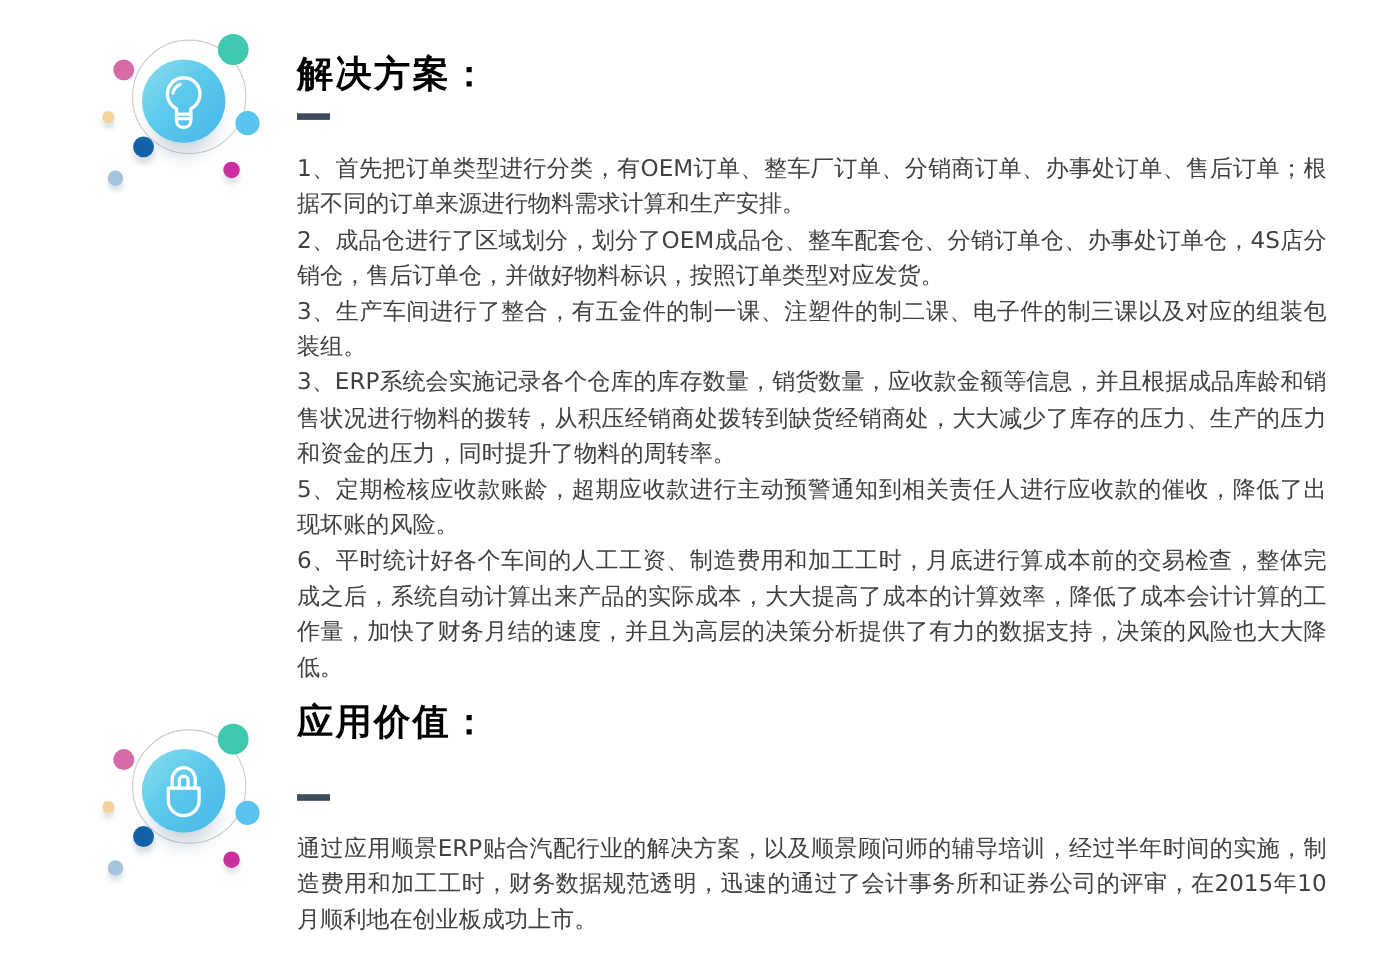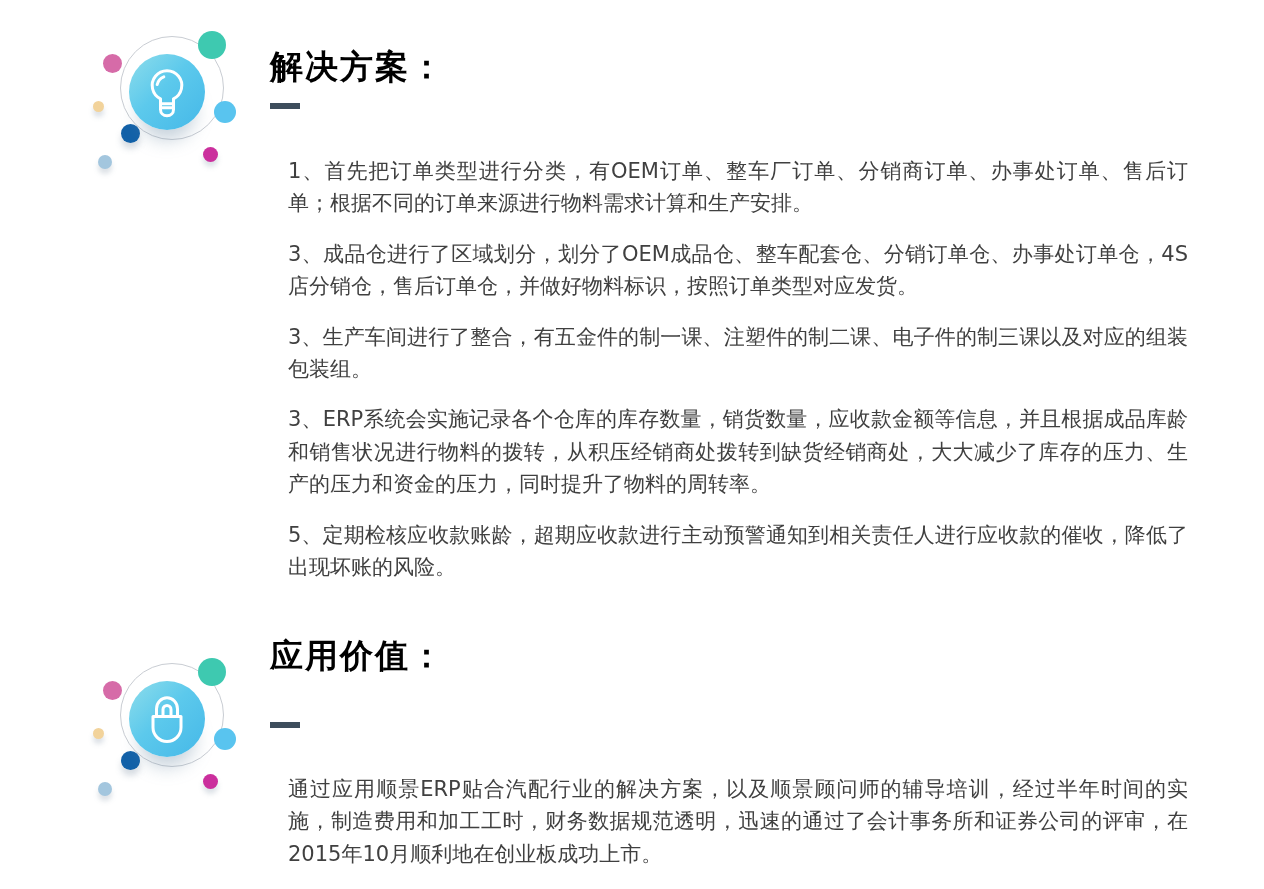--- a/index.html
+++ b/index.html
@@ -55,21 +55,21 @@
   .dash-1 { top:103px; }
   .dash-2 { top:722px; }
 
   .body-text {
     position:absolute; left:270px; width:936px;
     font-size:21px; line-height:32.4px;
     color:#404040; text-align:justify;
   }
   .body-1 { top:137px; }
   .body-2 { top:755px; }
-  .body-text p { margin:18px; }
+  .body-text p { margin:0; }
 </style>
 </head>
 <body>
 
 <div class="cluster cluster-1">
   <span class="ring"></span>
   <span class="dot dot-teal"></span>
   <span class="dot dot-pink"></span>
   <span class="dot dot-cream"></span>
   <span class="dot dot-darkblue"></span>
@@ -84,24 +84,25 @@
       <path d="M28.2 30.5 A10.8 10.8 0 0 1 34.8 22.8"></path>
     </svg>
   </span>
 </div>
 
 <h2 class="section-title title-1">解决方案：</h2>
 <div class="dash dash-1"></div>
 
 <div class="body-text body-1">
   <p>1、首先把订单类型进行分类，有OEM订单、整车厂订单、分销商订单、办事处订单、售后订单；根据不同的订单来源进行物料需求计算和生产安排。</p>
-  <p>3、成品仓进行了区域划分，划分了OEM成品仓、整车配套仓、分销订单仓、办事处订单仓，4S店分销仓，售后订单仓，并做好物料标识，按照订单类型对应发货。</p>
+  <p>2、成品仓进行了区域划分，划分了OEM成品仓、整车配套仓、分销订单仓、办事处订单仓，4S店分销仓，售后订单仓，并做好物料标识，按照订单类型对应发货。</p>
   <p>3、生产车间进行了整合，有五金件的制一课、注塑件的制二课、电子件的制三课以及对应的组装包装组。</p>
   <p>3、ERP系统会实施记录各个仓库的库存数量，销货数量，应收款金额等信息，并且根据成品库龄和销售状况进行物料的拨转，从积压经销商处拨转到缺货经销商处，大大减少了库存的压力、生产的压力和资金的压力，同时提升了物料的周转率。</p>
   <p>5、定期检核应收款账龄，超期应收款进行主动预警通知到相关责任人进行应收款的催收，降低了出现坏账的风险。</p>
+  <p>6、平时统计好各个车间的人工工资、制造费用和加工工时，月底进行算成本前的交易检查，整体完成之后，系统自动计算出来产品的实际成本，大大提高了成本的计算效率，降低了成本会计计算的工作量，加快了财务月结的速度，并且为高层的决策分析提供了有力的数据支持，决策的风险也大大降低。</p>
 </div>
 
 <div class="cluster cluster-2">
   <span class="ring"></span>
   <span class="dot dot-teal"></span>
   <span class="dot dot-pink"></span>
   <span class="dot dot-cream"></span>
   <span class="dot dot-darkblue"></span>
   <span class="dot dot-sky"></span>
   <span class="dot dot-steel"></span>

